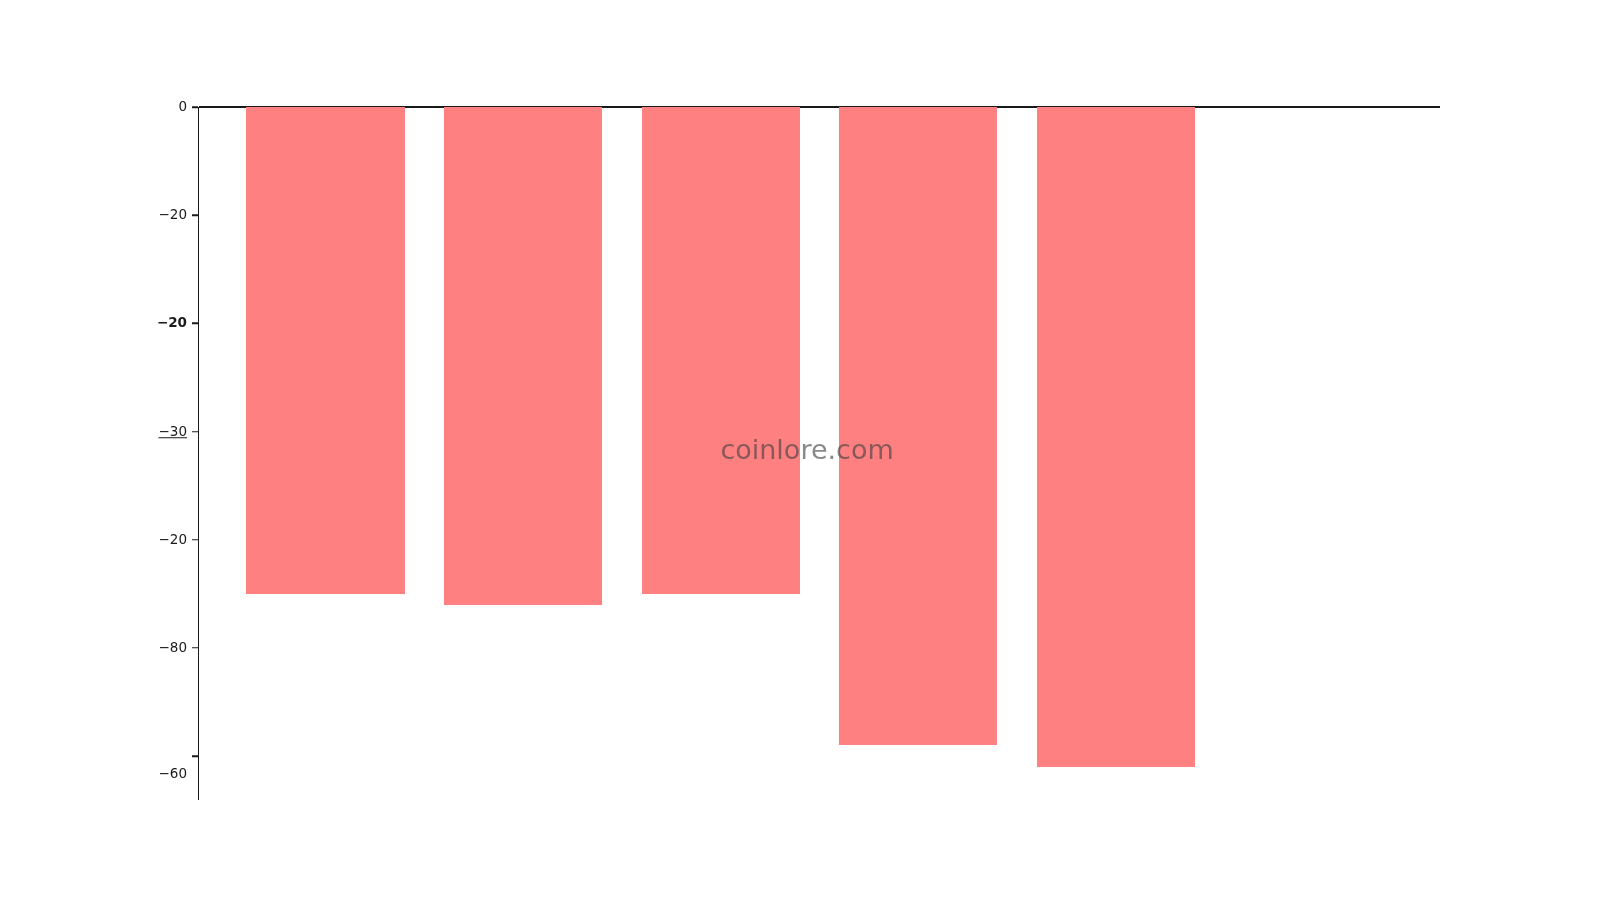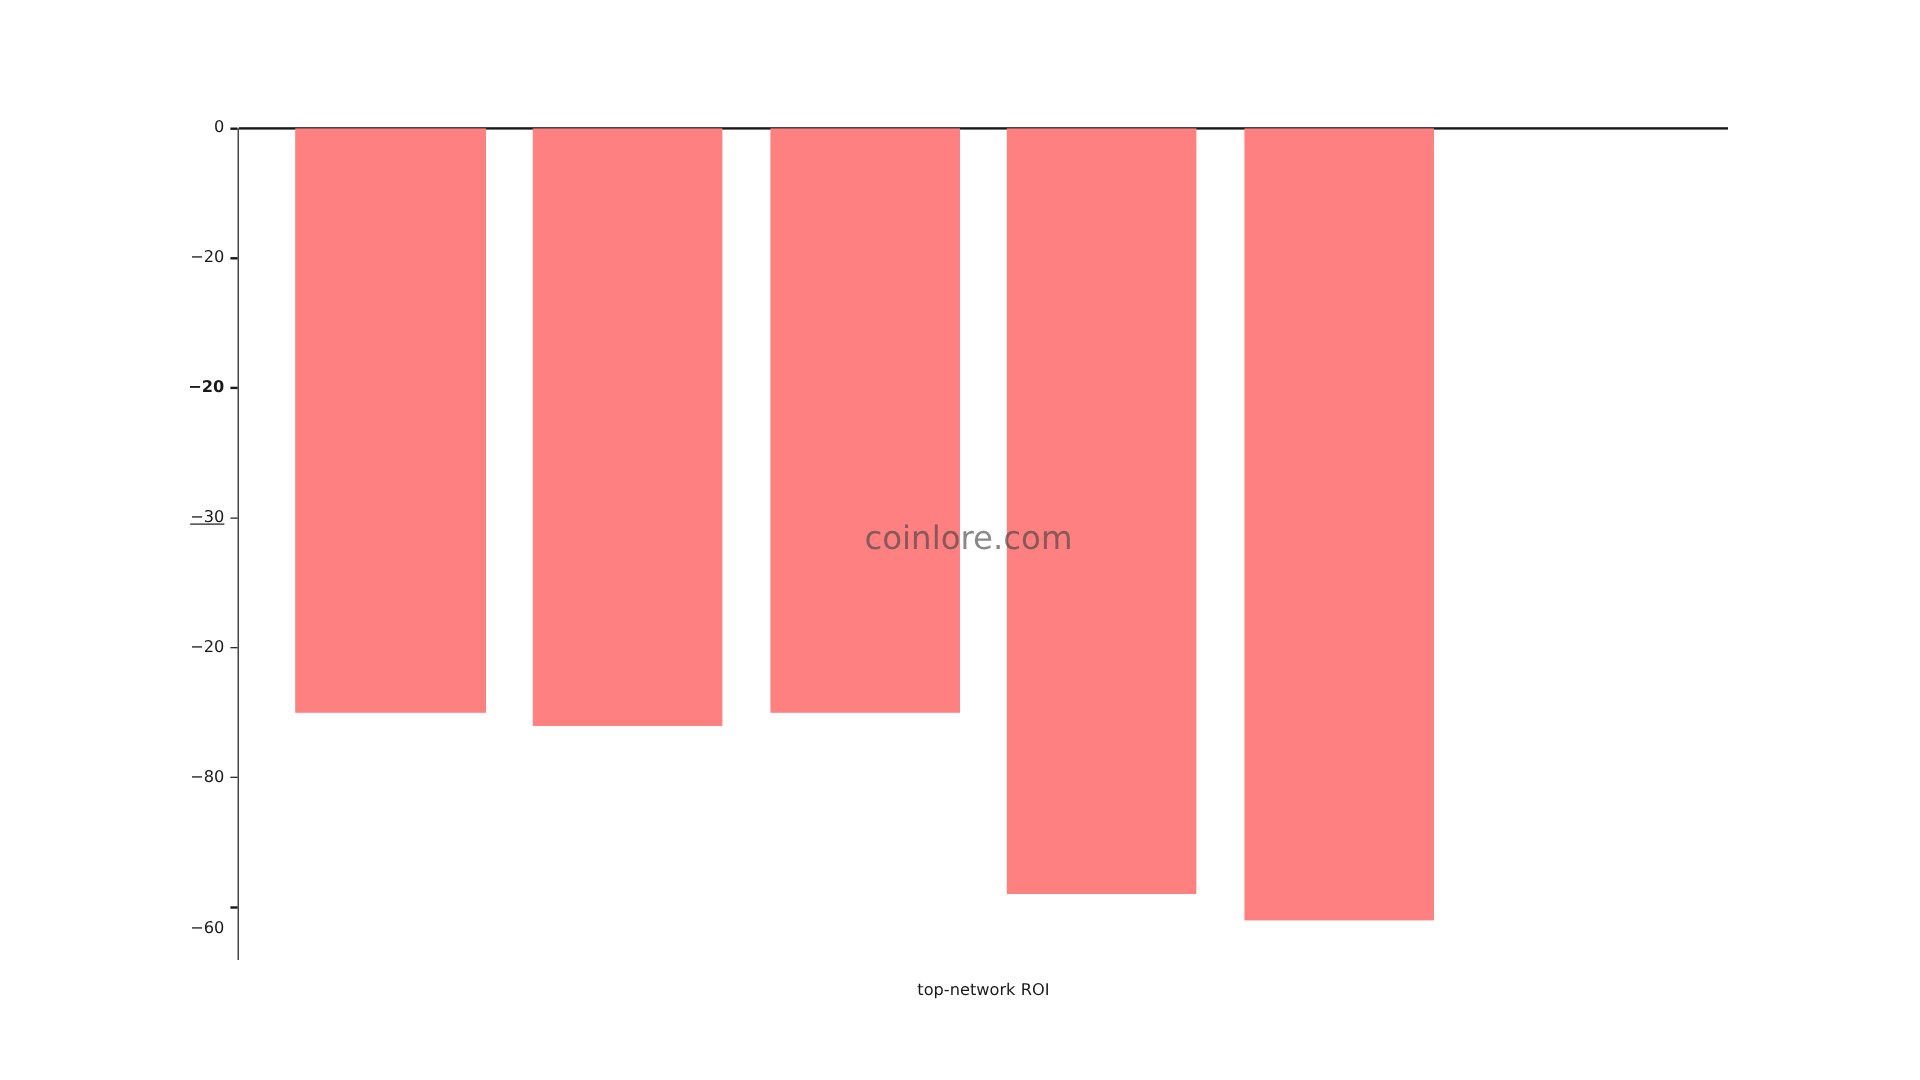--- a/index.html
+++ b/index.html
@@ -105,14 +105,13 @@
       </div>
     <div id="bars-container">
         <div class="bar" style="left: 3.82166%; width: 12.7389%; height: 70.2576%; background: rgb(255, 128, 128);"></div>
         <div class="bar" style="left: 19.7452%; width: 12.7389%; height: 71.8189%; background: rgb(255, 128, 128);"></div>
         <div class="bar" style="left: 35.6688%; width: 12.7389%; height: 70.2576%; background: rgb(255, 128, 128);"></div>
         <div class="bar" style="left: 51.5924%; width: 12.7389%; height: 92.1155%; background: rgb(255, 128, 128);"></div>
         <div class="bar" style="left: 67.5159%; width: 12.7389%; height: 95.2381%; background: rgb(255, 128, 128);"></div>
       </div>
     <div class="watermark">coinlore.com</div>
   </div>
-  <div class="xlabel">top-network ROI</div>
 </div>
 
 </body></html>

